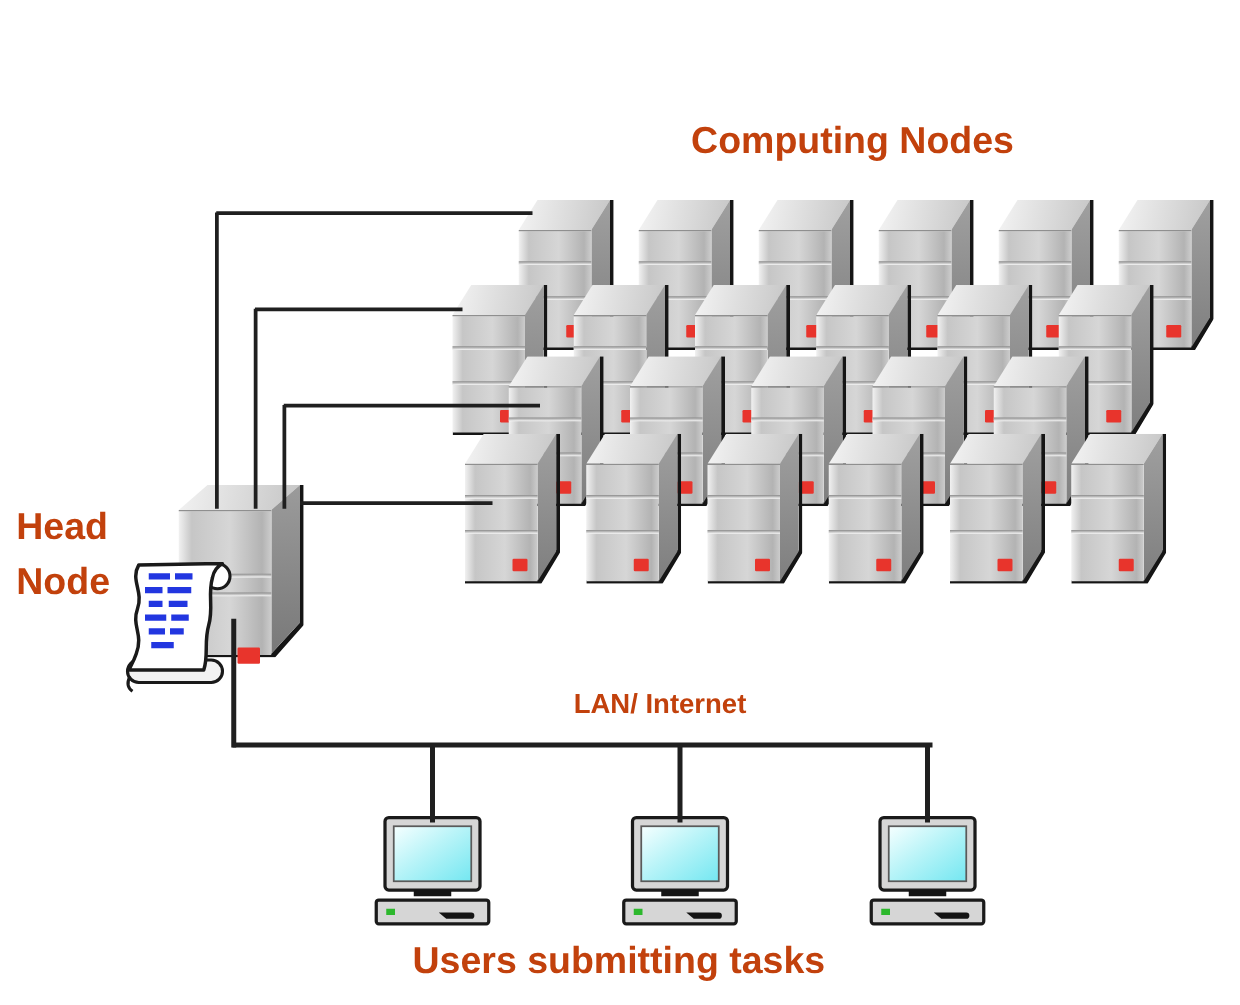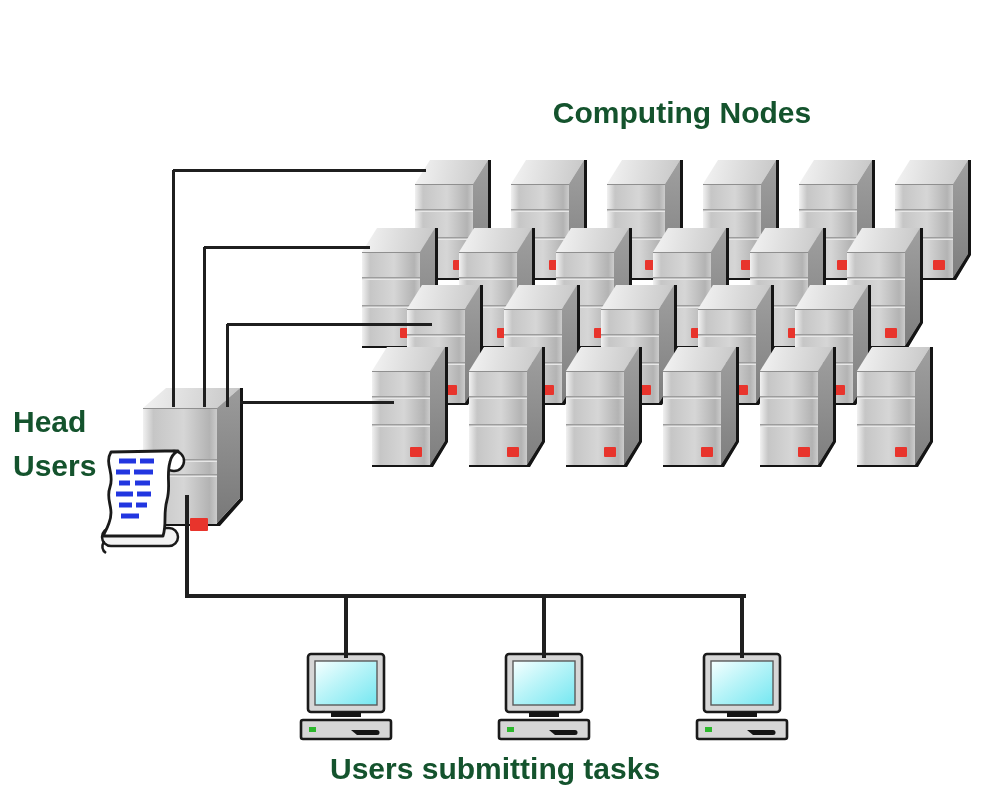--- a/index.html
+++ b/index.html
@@ -1,18 +1,18 @@
 <!DOCTYPE html>
 <html><head>
 <meta charset="utf-8">
 <style>
   html,body{margin:0;padding:0;background:#fff;}
   .scene{position:relative;width:992px;height:804px;background:#ffffff;overflow:hidden;
          font-family:"Liberation Sans",sans-serif;}
-  .lbl{position:absolute;font-weight:bold;color:#14532d;letter-spacing:0;}
+  .lbl{position:absolute;font-weight:bold;color:#c2410c;letter-spacing:0;}
   #title-computing{left:532px;top:96px;width:300px;text-align:center;font-size:30px;}
   #label-head{left:13px;top:400px;font-size:30px;line-height:44px;white-space:pre-line;}
   #label-lan{left:378px;top:550px;width:300px;text-align:center;font-size:22px;}
   #label-users{left:330px;top:752px;width:400px;text-align:left;font-size:30px;}
 
   
   .tower{position:absolute;width:76px;height:120px;}
   .tower .blk,.tower .top,.tower .side{position:absolute;inset:0;}
   .tower .blk{background:#151515;
     clip-path:polygon(73px 0px,76px 0px,76px 95px,61px 120px,0px 120px,0px 117px,58px 117px,73px 93px);}
@@ -46,21 +46,22 @@
   .layer{position:absolute;inset:0;}
   #grid-layer{z-index:10;} #head-layer{z-index:25;} #wire-layer{z-index:30;}
   #scroll-layer{z-index:35;} #pc-layer{z-index:20;}
 </style>
 </head>
 <body>
 
 <div class="scene">
   <div class="lbl" id="title-computing">Computing Nodes</div>
   <div class="lbl" id="label-head">Head
-Users</div>
+Node</div>
+  <div class="lbl" id="label-lan">LAN/ Internet</div>
   <div class="lbl" id="label-users">Users submitting tasks</div>
 
   <div class="layer" id="grid-layer">
       <div class="tower" style="left: 415px; top: 160px;">
         <div class="blk"></div>
         <div class="top"></div>
         <div class="side"></div>
         <div class="front">
           <div class="groove g1"></div>
           <div class="groove g2"></div>

